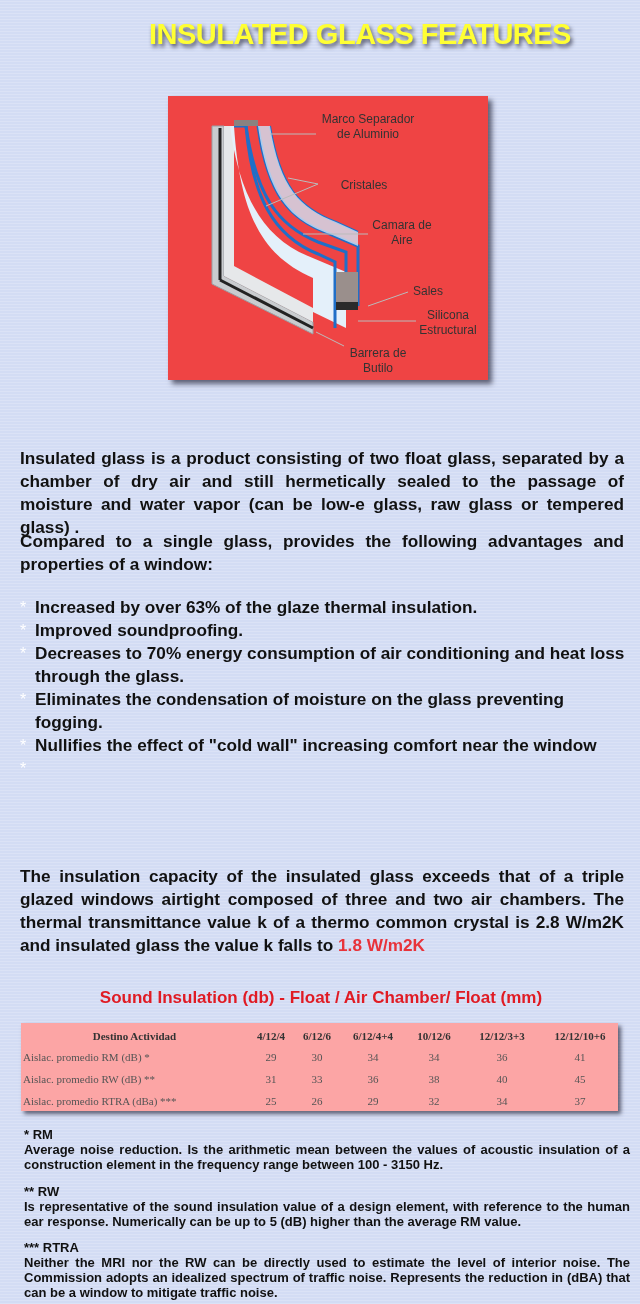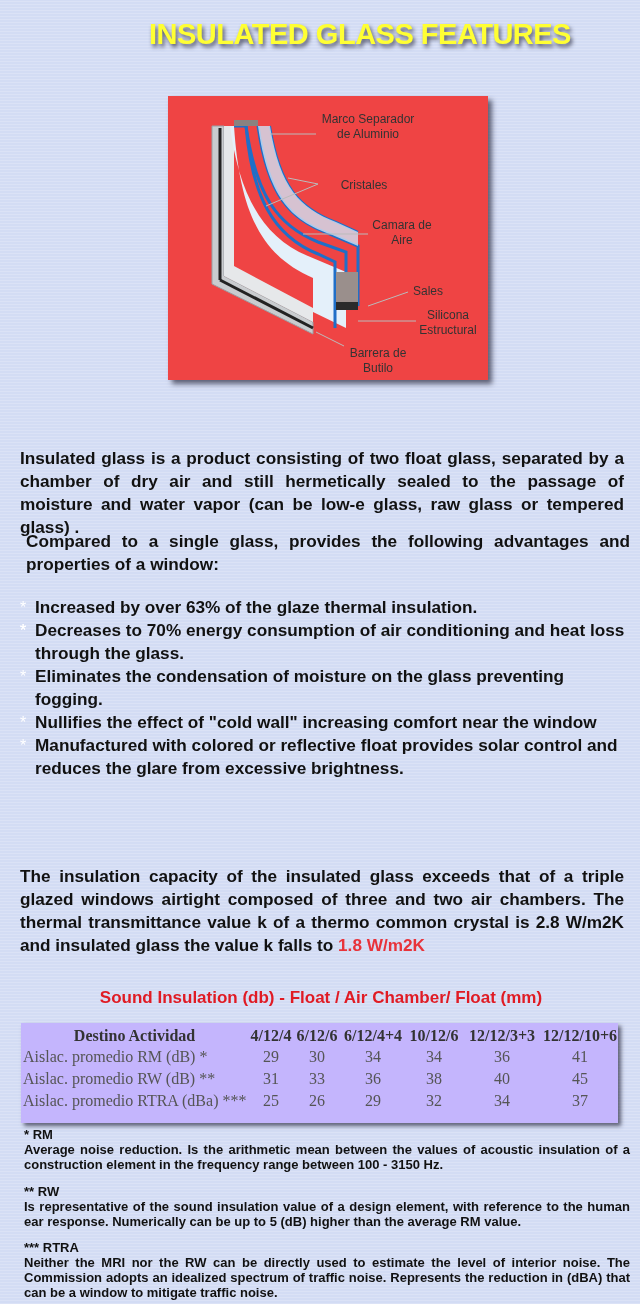--- a/index.html
+++ b/index.html
@@ -34,24 +34,24 @@
     }
     .bullets { position: absolute; left: 20px; top: 596px; width: 610px; margin: 0; padding: 0; list-style: none; }
     .bullets li { position: relative; padding-left: 15px; font-size: 17.2px; font-weight: bold; line-height: 23px; }
     .bullets li .star { position: absolute; left: 0; top: 0; color: #fff; font-weight: normal; font-size: 16px; }
     .red { color: #e8333a; }
     .subtitle {
       position: absolute; left: 0; top: 988px; width: 642px; text-align: center;
       font-size: 17px; font-weight: bold; color: #e01b24;
     }
     .table-box {
-      position: absolute; left: 21px; top: 1023px; width: 597px; height: 100px;
-      background: #c4b5fd;
+      position: absolute; left: 21px; top: 1023px; width: 597px; height: 88px;
+      background: #fca5a5;
       box-shadow: 3px 3px 4px rgba(30,30,50,0.65);
-      font-family: "Liberation Serif", serif; font-size: 16px; color: #555;
+      font-family: "Liberation Serif", serif; font-size: 11px; color: #555;
     }
     .table-box table { border-collapse: collapse; width: 100%; margin-top: 3px; }
     .table-box th { font-weight: bold; color: #333; height: 20px; padding: 0; text-align: center; }
     .table-box td { height: 22px; padding: 0; text-align: center; }
     .table-box td.rowhead { text-align: left; padding-left: 2px; }
     .table-box th.rowhead { text-align: center; }
     .notes { position: absolute; left: 20px; width: 606px; font-size: 13px; font-weight: bold; line-height: 15px; margin: 4px; }
     .notes .just { text-align: justify; text-align-last: left; }
   </style>
 </head>
@@ -100,29 +100,29 @@
     <div>Silicona</div>
     <div>Estructural</div>
   </div>
   <div class="lbl" style="left:170px;top:250px;width:80px;">
     <div>Barrera de</div>
     <div>Butilo</div>
   </div>
 </div>
 
 <p class="para" style="top:404px;margin-top:43px;">Insulated glass is a product consisting of two float glass, separated by a chamber of dry air and still hermetically sealed to the passage of moisture and water vapor (can be low-e glass, raw glass or tempered glass) .</p>
-<p class="para" style="top:530px;margin-left:6px;">Compared to a single glass, provides the following advantages and properties of a window:</p>
+<p class="para" style="top:530px;">Compared to a single glass, provides the following advantages and properties of a window:</p>
 
 <ul class="bullets">
   <li><span class="star">*</span><span>Increased by over 63% of the glaze thermal insulation.</span></li>
-  <li><span class="star">*</span></li>
+  <li><span class="star">*</span><span>Improved soundproofing.</span></li>
   <li><span class="star">*</span><span>Decreases to 70% energy consumption of air conditioning and heat loss through the glass.</span></li>
   <li><span class="star">*</span><span>Eliminates the condensation of moisture on the glass preventing fogging.</span></li>
   <li><span class="star">*</span><span>Nullifies the effect of "cold wall" increasing comfort near the window</span></li>
-  <li><span class="star">*</span><span>Manufactured with colored or reflective float provides solar control and reduces the glare from excessive brightness.</span></li>
+  <li><span class="star">*</span></li>
 </ul>
 
 <p class="para" style="top:853px;margin-top:12px;"><span>The insulation capacity of the insulated glass exceeds that of a triple glazed windows airtight composed of three and two air chambers. The thermal transmittance value k of a thermo common crystal is 2.8 W/m2K and insulated glass the value k falls to </span><span class="red">1.8 W/m2K</span></p>
 
 <div class="subtitle">Sound Insulation (db) - Float / Air Chamber/ Float (mm)</div>
 
 <div class="table-box">
   <table>
     <colgroup>
       <col style="width:227px">

